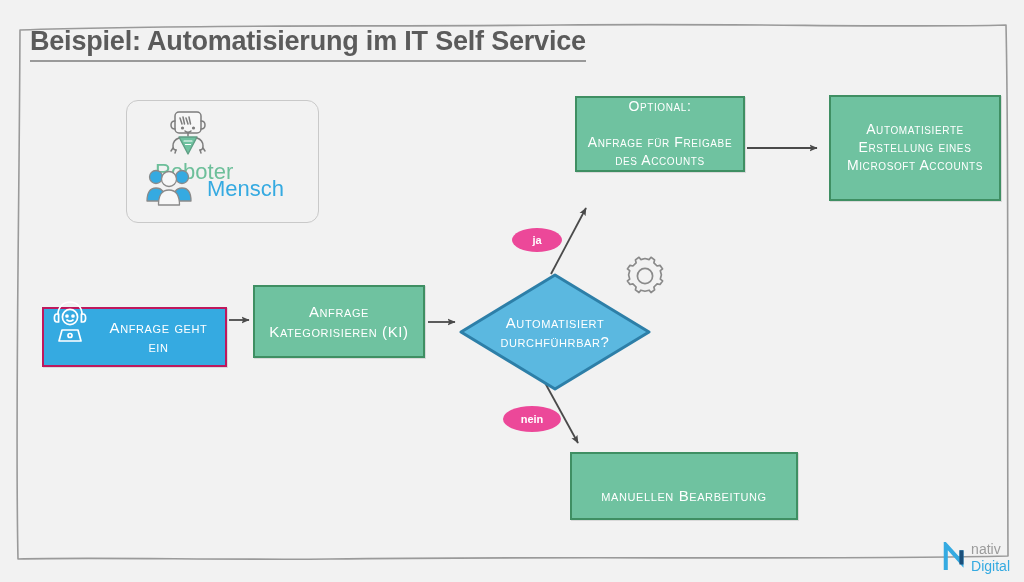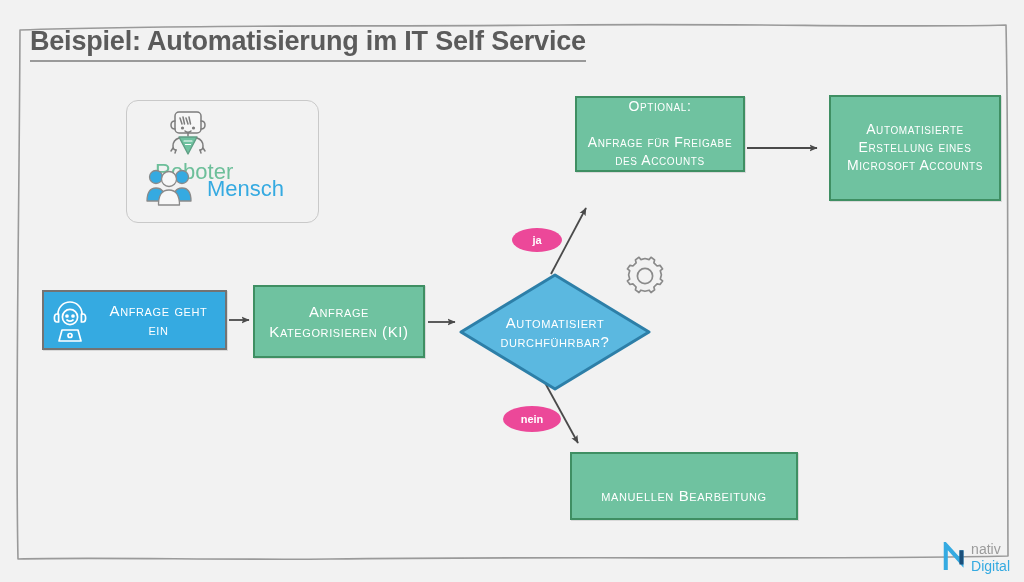--- a/index.html
+++ b/index.html
@@ -74,22 +74,23 @@
     letter-spacing: 0.6px;
     padding: 4px 8px;
   }
   .node-green {
     background: #6fc2a0;
     border: 2px solid #3f8f63;
     box-shadow: 1px 1px 0 rgba(0,0,0,0.10);
   }
   .node-blue {
     background: #35aae1;
-    border: 2px solid #737373;
+    border: 2px solid #be185d;
     box-shadow: 1px 1px 0 rgba(0,0,0,0.10);
+    margin-top: 17px;
   }
   .node .txt { display: block; width: 100%; }
 
   #node-anfrage-eingang {
     left: 42px; top: 290px; width: 185px; height: 60px;
     justify-content: flex-start;
     font-size: 15px;
     padding-left: 56px;
   }
   #icon-headset {

